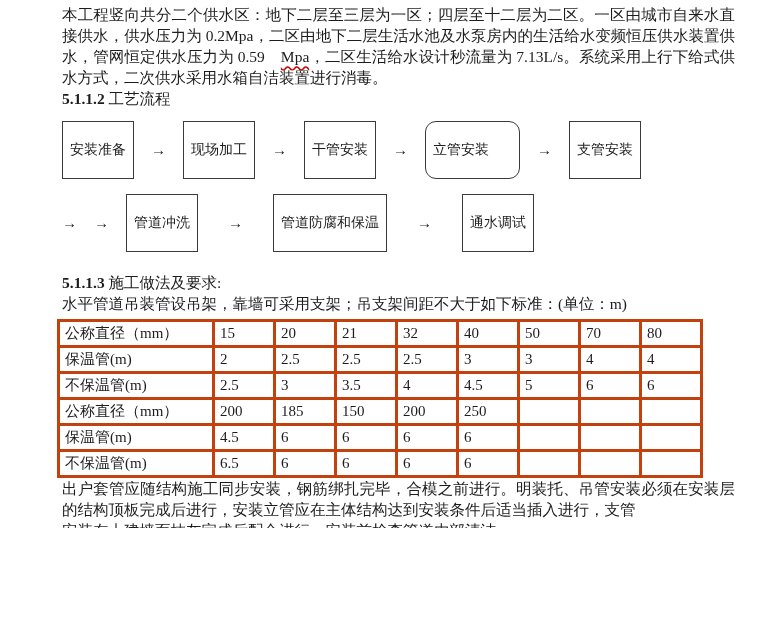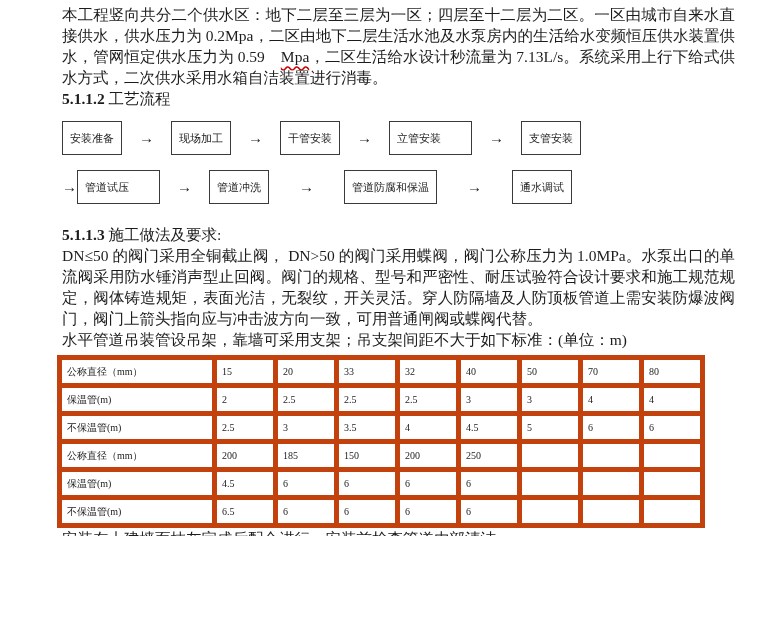--- a/index.html
+++ b/index.html
@@ -22,34 +22,34 @@
     text-underline-offset:3px;
     margin-left:12px;
   }
   .heading{margin:0;line-height:21px;}
   .heading .num{font-weight:bold;font-family:"Liberation Serif",serif;}
   .flow-row{display:flex;align-items:center;white-space:nowrap;}
   .flow-row1{margin-top:12px;}
   .flow-row2{margin-top:15px;}
   .fbox{
     display:inline-block;border:1px solid #3a3a3a;
-    padding:6px 7px;line-height:20px;font-size:11px;
+    padding:18px 7px;line-height:20px;font-size:14px;
   }
-  .fbox.wide{padding-right:30px;}
+  .fbox.wide{padding-right:30px;border-radius:11px;}
   .farrow{display:inline-block;margin:0 17px;font-size:15px;color:#1c1c1c;}
   .farrow.lead{margin:0;}
   .farrow.gap-w{margin:0 30px;}
   table.spec{
     border-collapse:collapse;table-layout:fixed;
     width:643px;margin:5px 0 0 -5px;
   }
   table.spec td{
-    border:5px solid #c2410c;
+    border:3px solid #c2410c;
     height:23px;padding:0 5px;
-    font-size:10px;line-height:23px;
+    font-size:15px;line-height:23px;
     overflow:hidden;white-space:nowrap;
   }
   .clip-line{height:8px;overflow:hidden;}
 </style>
 </head>
 <body>
 
 <div class="doc">
 
   <p><span>本工程竖向共分二个供水区：地下二层至三层为一区；四层至十二层为二区。一区由城市自来水直接供水，供水压力为 0.2Mpa，二区由地下二层生活水池及水泵房内的生活给水变频恒压供水装置供水，管网恒定供水压力为 0.59 </span><span class="sp-err">Mpa</span><span>，二区生活给水设计秒流量为 7.13L/s。系统采用上行下给式供水方式，二次供水采用水箱自洁装置进行消毒。</span></p>
@@ -63,52 +63,50 @@
     <span class="farrow">→</span>
     <span class="fbox">干管安装</span>
     <span class="farrow">→</span>
     <span class="fbox wide">立管安装</span>
     <span class="farrow">→</span>
     <span class="fbox">支管安装</span>
   </div>
 
   <div class="flow-row flow-row2">
     <span class="farrow lead">→</span>
-    <span class="fbox wide">管道试压</span>
     <span class="farrow">→</span>
     <span class="fbox">管道冲洗</span>
     <span class="farrow gap-w">→</span>
     <span class="fbox">管道防腐和保温</span>
     <span class="farrow gap-w">→</span>
     <span class="fbox">通水调试</span>
   </div>
 
   <p class="heading" style="margin-top:20px;"><span class="num">5.1.1.3</span><span> 施工做法及要求:</span></p>
 
-  <p>DN≤50 的阀门采用全铜截止阀， DN&gt;50 的阀门采用蝶阀，阀门公称压力为 1.0MPa。水泵出口的单流阀采用防水锤消声型止回阀。阀门的规格、型号和严密性、耐压试验符合设计要求和施工规范规定，阀体铸造规矩，表面光洁，无裂纹，开关灵活。穿人防隔墙及人防顶板管道上需安装防爆波阀门，阀门上箭头指向应与冲击波方向一致，可用普通闸阀或蝶阀代替。</p>
   <p>水平管道吊装管设吊架，靠墙可采用支架；吊支架间距不大于如下标准：(单位：m)</p>
 
   <table class="spec">
     <colgroup>
         <col style="width:155px">
         <col style="width:61px">
         <col style="width:61px">
         <col style="width:61px">
         <col style="width:61px">
         <col style="width:61px">
         <col style="width:61px">
         <col style="width:61px">
         <col style="width:61px">
       </colgroup>
     <tbody>
       <tr>
         <td>公称直径（mm）</td>
         <td>15</td>
         <td>20</td>
-        <td>33</td>
+        <td>21</td>
         <td>32</td>
         <td>40</td>
         <td>50</td>
         <td>70</td>
         <td>80</td>
       </tr>
       <tr>
         <td>保温管(m)</td>
         <td>2</td>
         <td>2.5</td>
@@ -159,15 +157,16 @@
         <td>6</td>
         <td>6</td>
         <td>6</td>
         <td></td>
         <td></td>
         <td></td>
       </tr>
     </tbody>
   </table>
 
+  <p>出户套管应随结构施工同步安装，钢筋绑扎完毕，合模之前进行。明装托、吊管安装必须在安装层的结构顶板完成后进行，安装立管应在主体结构达到安装条件后适当插入进行，支管</p>
   <div class="clip-line">安装在土建墙面抹灰完成后配合进行，安装前检查管道内部清洁。</div>
 
 </div>
 
 </body></html>

